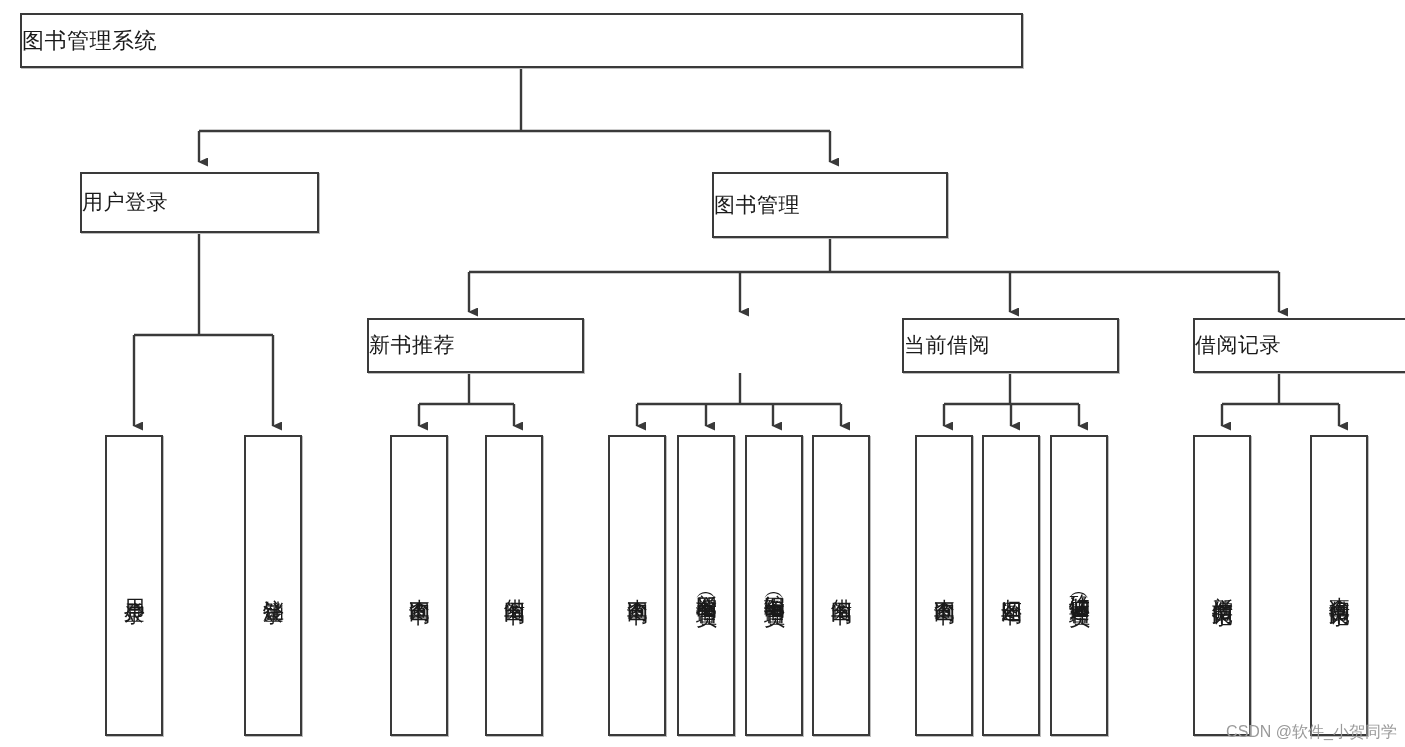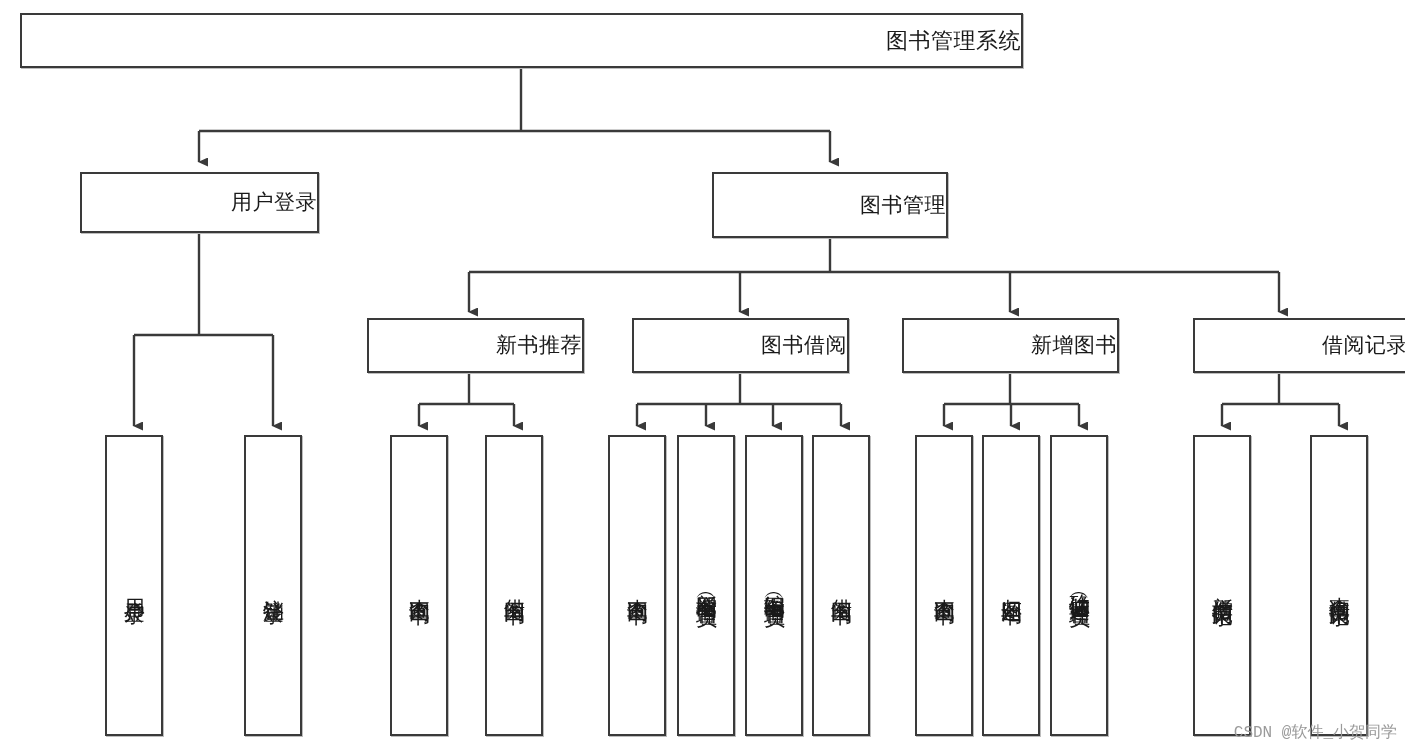--- a/index.html
+++ b/index.html
@@ -27,21 +27,21 @@
     pointer-events: none;
   }
   .node {
     position: absolute;
     box-sizing: border-box;
     background: #ffffff;
     border: 2px solid #3a3a3a;
     box-shadow: 1px 1px 0 0 #bdbdbd;
     display: flex;
     align-items: center;
-    justify-content: flex-end;
+    justify-content: flex-start;
     z-index: 2;
   }
   .node .label {
     color: #1a1a1a;
     line-height: 1.18;
     white-space: nowrap;
     letter-spacing: 0.5px;
   }
   
   .node.horiz .label {
@@ -64,21 +64,21 @@
     max-height: 100%;
   }
   #watermark {
     position: absolute;
     right: 8px;
     bottom: 4px;
     font-size: 16px;
     color: #9a9a9a;
     z-index: 5;
     white-space: nowrap;
-    font-family: Liberation Mono, monospace;
+    font-family: Liberation Sans, sans-serif;
   }
 </style>
 </head>
 <body>
 
 <div id="diagram-root">
 
   <svg id="connectors" viewBox="0 0 1405 747" xmlns="http://www.w3.org/2000/svg">
     <defs>
       <marker id="arrowhead" markerWidth="9" markerHeight="10" refX="4.5" refY="9" orient="auto" markerUnits="userSpaceOnUse">
@@ -136,25 +136,22 @@
   <div class="node horiz" style="left:80px; top:172px; width:239px; height:61px;">
     <span class="label">用户登录</span>
   </div>
   <div class="node horiz" style="left:712px; top:172px; width:236px; height:66px;">
     <span class="label">图书管理</span>
   </div>
 
   <div class="node horiz" style="left:367px; top:318px; width:217px; height:55px;">
     <span class="label">新书推荐</span>
   </div>
-  <div class="node horiz" style="left:632px; top:318px; width:217px; height:55px;">
-    <span class="label">图书借阅</span>
-  </div>
   <div class="node horiz" style="left:902px; top:318px; width:217px; height:55px;">
-    <span class="label">新增图书</span>
+    <span class="label">当前借阅</span>
   </div>
   <div class="node horiz" style="left:1193px; top:318px; width:217px; height:55px;">
     <span class="label">借阅记录</span>
   </div>
 
   <div class="node vert" style="left:105px; top:435px; width:58px; height:301px;">
     <span class="label">用户登录</span>
   </div>
   <div class="node vert" style="left:244px; top:435px; width:58px; height:301px;">
     <span class="label">注销登录</span>

